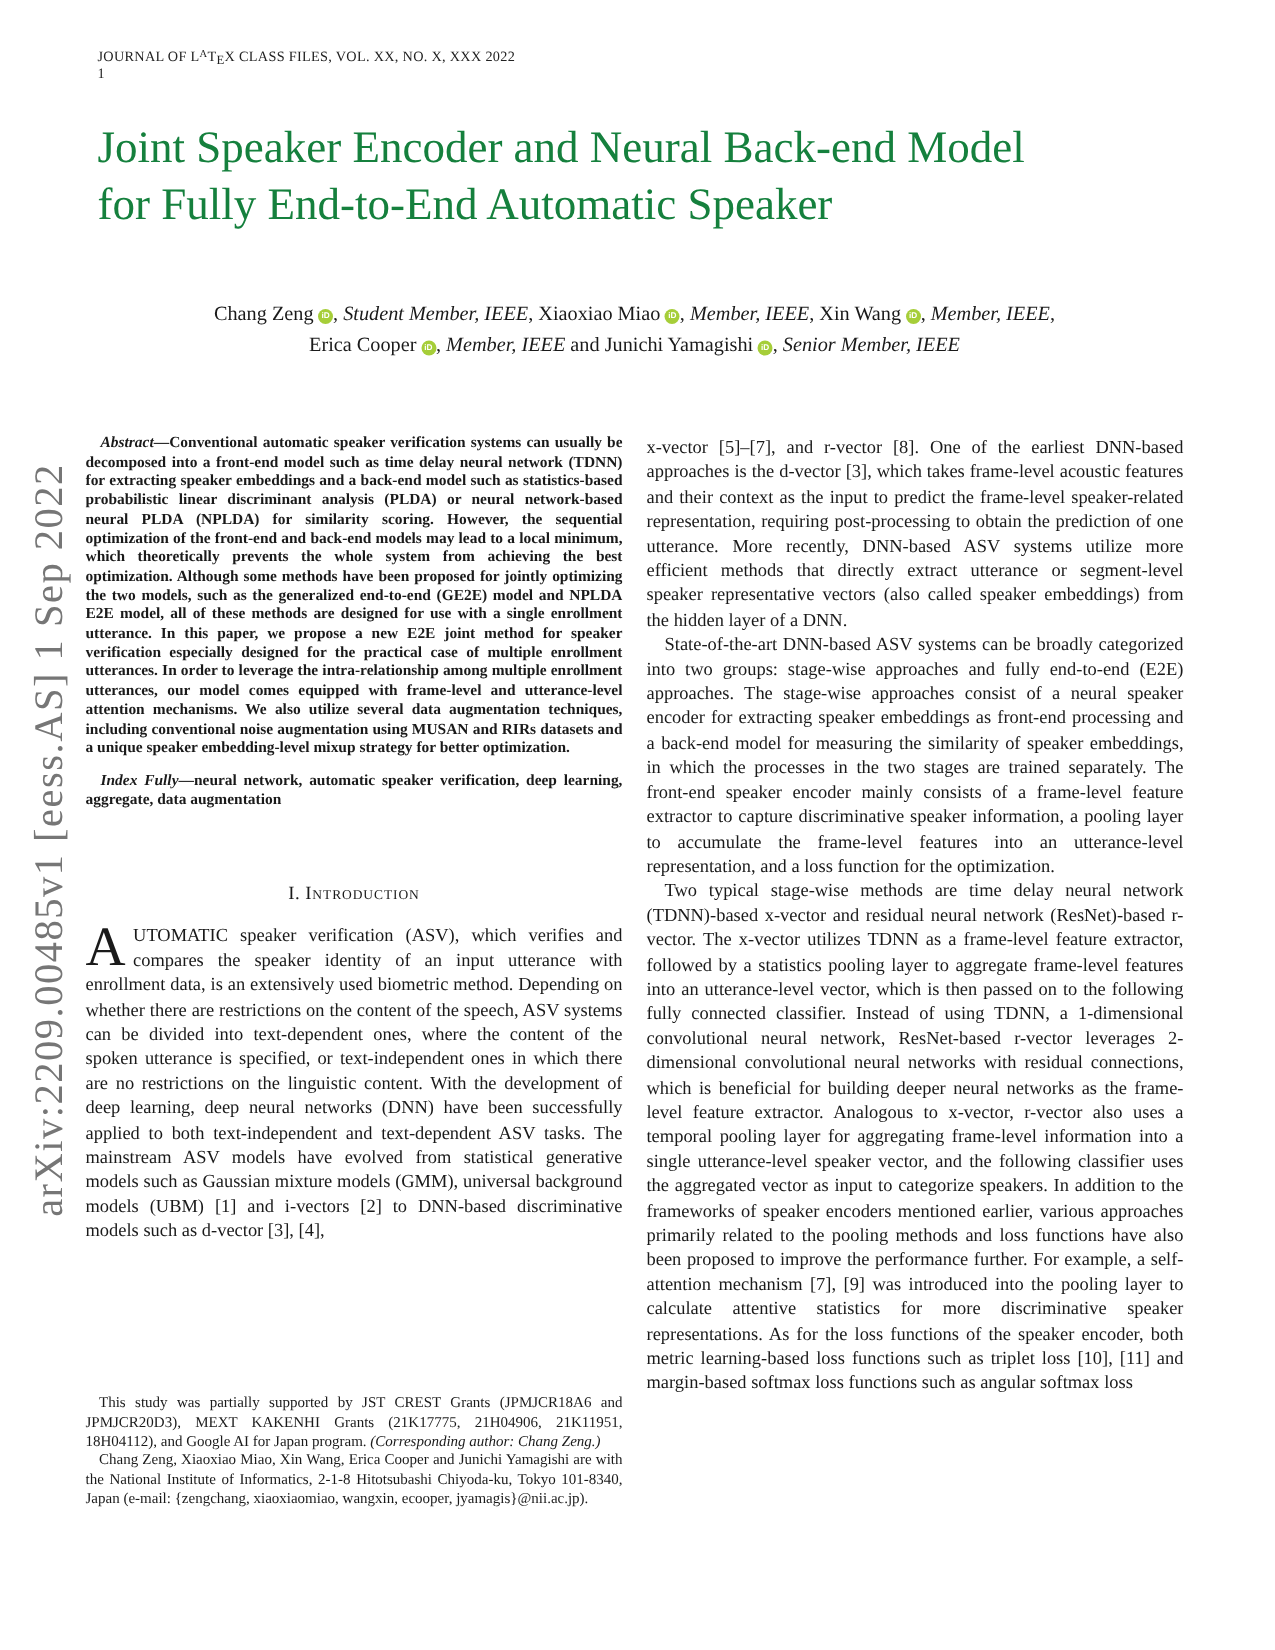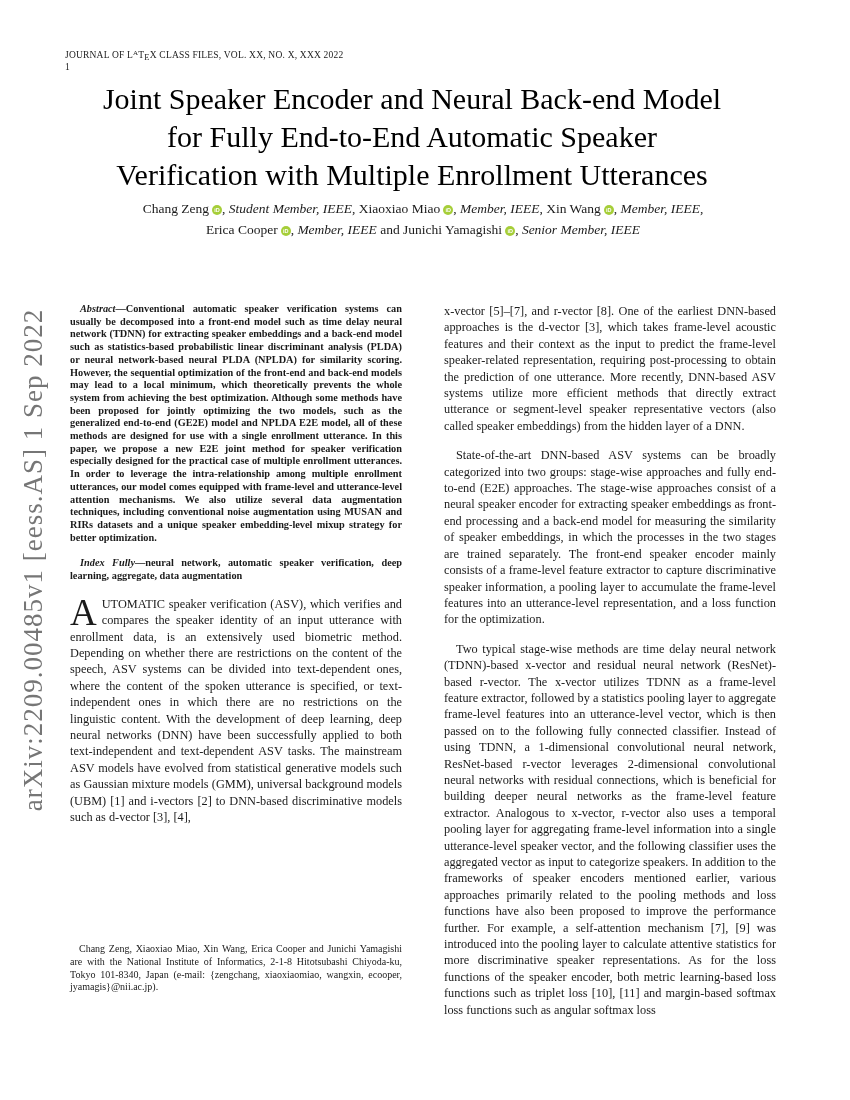--- a/index.html
+++ b/index.html
@@ -2,56 +2,56 @@
 <html><head>
 <meta charset="utf-8">
 <style>
   html,body{margin:0;padding:0;background:#ffffff;}
   .page{
     position:relative;width:850px;height:1100px;background:#ffffff;
     font-family:"Liberation Serif",serif;color:#1a1a1a;overflow:hidden;
   }
   
   .running-header{
-    position:absolute;top:49px;left:65px;right:62px;
+    position:absolute;top:32px;left:65px;right:62px;
     display:flex;justify-content:space-between;
     font-size:9.5px;letter-spacing:0.2px;color:#222;flex-direction:column;
   }
   .latex-a{font-size:7px;vertical-align:2.5px;}
   .latex-e{font-size:8.5px;vertical-align:-2px;}
   
   .arxiv{
     position:absolute;top:560px;left:33px;
     transform:translate(-50%,-50%) rotate(-90deg);
     white-space:nowrap;font-size:27px;letter-spacing:1px;color:#767676;
   }
   
   .title{
-    position:absolute;top:80px;left:46px;width:732px;
-    text-align:center;font-size:30px;line-height:38px;color:#000000;
+    position:absolute;top:80px;left:65px;width:732px;
+    text-align:left;font-size:30px;line-height:38px;color:#15803d;
   }
   
   .authors{
     position:absolute;top:198px;left:57px;width:732px;
     text-align:center;font-size:13.5px;line-height:21px;
   }
   .orcid{
     display:inline-block;width:10px;height:10px;border-radius:50%;
     background:#A6CE39;color:#ffffff;font-family:"Liberation Sans",sans-serif;
     font-size:5.5px;font-weight:bold;line-height:10px;text-align:center;
     vertical-align:1px;margin-left:3px;
   }
   
   .columns{
     position:absolute;top:290px;left:57px;width:732px;height:796px;
     display:flex;gap:16px;
   }
   .col{width:358px;position:relative;overflow:hidden;}
   .col-left{height:796px;}
-  p{margin:13px;text-align:justify;hyphens:none;}
+  p{margin:0;text-align:justify;hyphens:none;}
   .body-text{font-size:12.3px;line-height:16.4px;}
   .abstract,.index-terms{font-size:10.3px;line-height:12.7px;font-weight:bold;text-indent:10px;}
   .index-terms{margin-top:9px;}
   .head-italic{font-style:italic;}
   .section-heading{
     margin-top:48px;margin-bottom:12px;text-align:center;
     font-size:12.5px;letter-spacing:0.3px;
   }
   .sc{font-variant:small-caps;letter-spacing:0.6px;}
   .dropcap{
@@ -73,41 +73,45 @@
   <div class="running-header">
     <span><span>JOURNAL OF L</span><span class="latex-a">A</span><span>T</span><span class="latex-e">E</span><span>X CLASS FILES, VOL. XX, NO. X, XXX 2022</span></span>
     <span>1</span>
   </div>
 
   <div class="arxiv">arXiv:2209.00485v1  [eess.AS]  1 Sep 2022</div>
 
   <div class="title">
     <div>Joint Speaker Encoder and Neural Back-end Model</div>
     <div>for Fully End-to-End Automatic Speaker</div>
-    <div>Verification with Multiple Enrollment Utterances</div>
   </div>
 
   <div class="authors">
     <div><span>Chang Zeng</span><span class="orcid">iD</span><span>, </span><i>Student Member, IEEE</i><span>, </span><span>Xiaoxiao Miao</span><span class="orcid">iD</span><span>, </span><i>Member, IEEE</i><span>, </span><span>Xin Wang</span><span class="orcid">iD</span><span>, </span><i>Member, IEEE</i><span>,</span>
     </div>
     <div><span>Erica Cooper</span><span class="orcid">iD</span><span>, </span><i>Member, IEEE</i><span> and </span><span>Junichi Yamagishi</span><span class="orcid">iD</span><span>, </span><i>Senior Member, IEEE</i><span></span>
     </div>
   </div>
 
   <div class="columns">
 
     <div class="col col-left">
       <p class="abstract"><span class="head-italic">Abstract</span><span>—Conventional automatic speaker verification systems can usually be decomposed into a front-end model such as time delay neural network (TDNN) for extracting speaker embeddings and a back-end model such as statistics-based probabilistic linear discriminant analysis (PLDA) or neural network-based neural PLDA (NPLDA) for similarity scoring. However, the sequential optimization of the front-end and back-end models may lead to a local minimum, which theoretically prevents the whole system from achieving the best optimization. Although some methods have been proposed for jointly optimizing the two models, such as the generalized end-to-end (GE2E) model and NPLDA E2E model, all of these methods are designed for use with a single enrollment utterance. In this paper, we propose a new E2E joint method for speaker verification especially designed for the practical case of multiple enrollment utterances. In order to leverage the intra-relationship among multiple enrollment utterances, our model comes equipped with frame-level and utterance-level attention mechanisms. We also utilize several data augmentation techniques, including conventional noise augmentation using MUSAN and RIRs datasets and a unique speaker embedding-level mixup strategy for better optimization.</span></p>
 
       <p class="index-terms"><span class="head-italic">Index Fully</span><span>—neural network, automatic speaker verification, deep learning, aggregate, data augmentation</span></p>
 
+      <div class="section-heading">
+        <span>I.</span>
+        <span class="sc">Introduction</span>
+      </div>
 
       <p class="body-text"><span class="dropcap">A</span><span>UTOMATIC</span><span> speaker verification (ASV), which verifies and compares the speaker identity of an input utterance with enrollment data, is an extensively used biometric method. Depending on whether there are restrictions on the content of the speech, ASV systems can be divided into text-dependent ones, where the content of the spoken utterance is specified, or text-independent ones in which there are no restrictions on the linguistic content. With the development of deep learning, deep neural networks (DNN) have been successfully applied to both text-independent and text-dependent ASV tasks. The mainstream ASV models have evolved from statistical generative models such as Gaussian mixture models (GMM), universal background models (UBM) [1] and i-vectors [2] to DNN-based discriminative models such as d-vector [3], [4],</span></p>
 
       <div class="footnote">
+        <p><span>This study was partially supported by JST CREST Grants (JPMJCR18A6 and JPMJCR20D3), MEXT KAKENHI Grants (21K17775, 21H04906, 21K11951, 18H04112), and Google AI for Japan program. </span><span class="fn-italic">(Corresponding author: Chang Zeng.)</span></p>
         <p>Chang Zeng, Xiaoxiao Miao, Xin Wang, Erica Cooper and Junichi Yamagishi are with the National Institute of Informatics, 2-1-8 Hitotsubashi Chiyoda-ku, Tokyo 101-8340, Japan (e-mail: {zengchang, xiaoxiaomiao, wangxin, ecooper, jyamagis}@nii.ac.jp).</p>
       </div>
     </div>
 
     <div class="col">
       <p class="body-text">x-vector [5]–[7], and r-vector [8]. One of the earliest DNN-based approaches is the d-vector [3], which takes frame-level acoustic features and their context as the input to predict the frame-level speaker-related representation, requiring post-processing to obtain the prediction of one utterance. More recently, DNN-based ASV systems utilize more efficient methods that directly extract utterance or segment-level speaker representative vectors (also called speaker embeddings) from the hidden layer of a DNN.</p>
       <p class="body-text indent">State-of-the-art DNN-based ASV systems can be broadly categorized into two groups: stage-wise approaches and fully end-to-end (E2E) approaches. The stage-wise approaches consist of a neural speaker encoder for extracting speaker embeddings as front-end processing and a back-end model for measuring the similarity of speaker embeddings, in which the processes in the two stages are trained separately. The front-end speaker encoder mainly consists of a frame-level feature extractor to capture discriminative speaker information, a pooling layer to accumulate the frame-level features into an utterance-level representation, and a loss function for the optimization.</p>
       <p class="body-text indent">Two typical stage-wise methods are time delay neural network (TDNN)-based x-vector and residual neural network (ResNet)-based r-vector. The x-vector utilizes TDNN as a frame-level feature extractor, followed by a statistics pooling layer to aggregate frame-level features into an utterance-level vector, which is then passed on to the following fully connected classifier. Instead of using TDNN, a 1-dimensional convolutional neural network, ResNet-based r-vector leverages 2-dimensional convolutional neural networks with residual connections, which is beneficial for building deeper neural networks as the frame-level feature extractor. Analogous to x-vector, r-vector also uses a temporal pooling layer for aggregating frame-level information into a single utterance-level speaker vector, and the following classifier uses the aggregated vector as input to categorize speakers. In addition to the frameworks of speaker encoders mentioned earlier, various approaches primarily related to the pooling methods and loss functions have also been proposed to improve the performance further. For example, a self-attention mechanism [7], [9] was introduced into the pooling layer to calculate attentive statistics for more discriminative speaker representations. As for the loss functions of the speaker encoder, both metric learning-based loss functions such as triplet loss [10], [11] and margin-based softmax loss functions such as angular softmax loss</p>
     </div>
 

